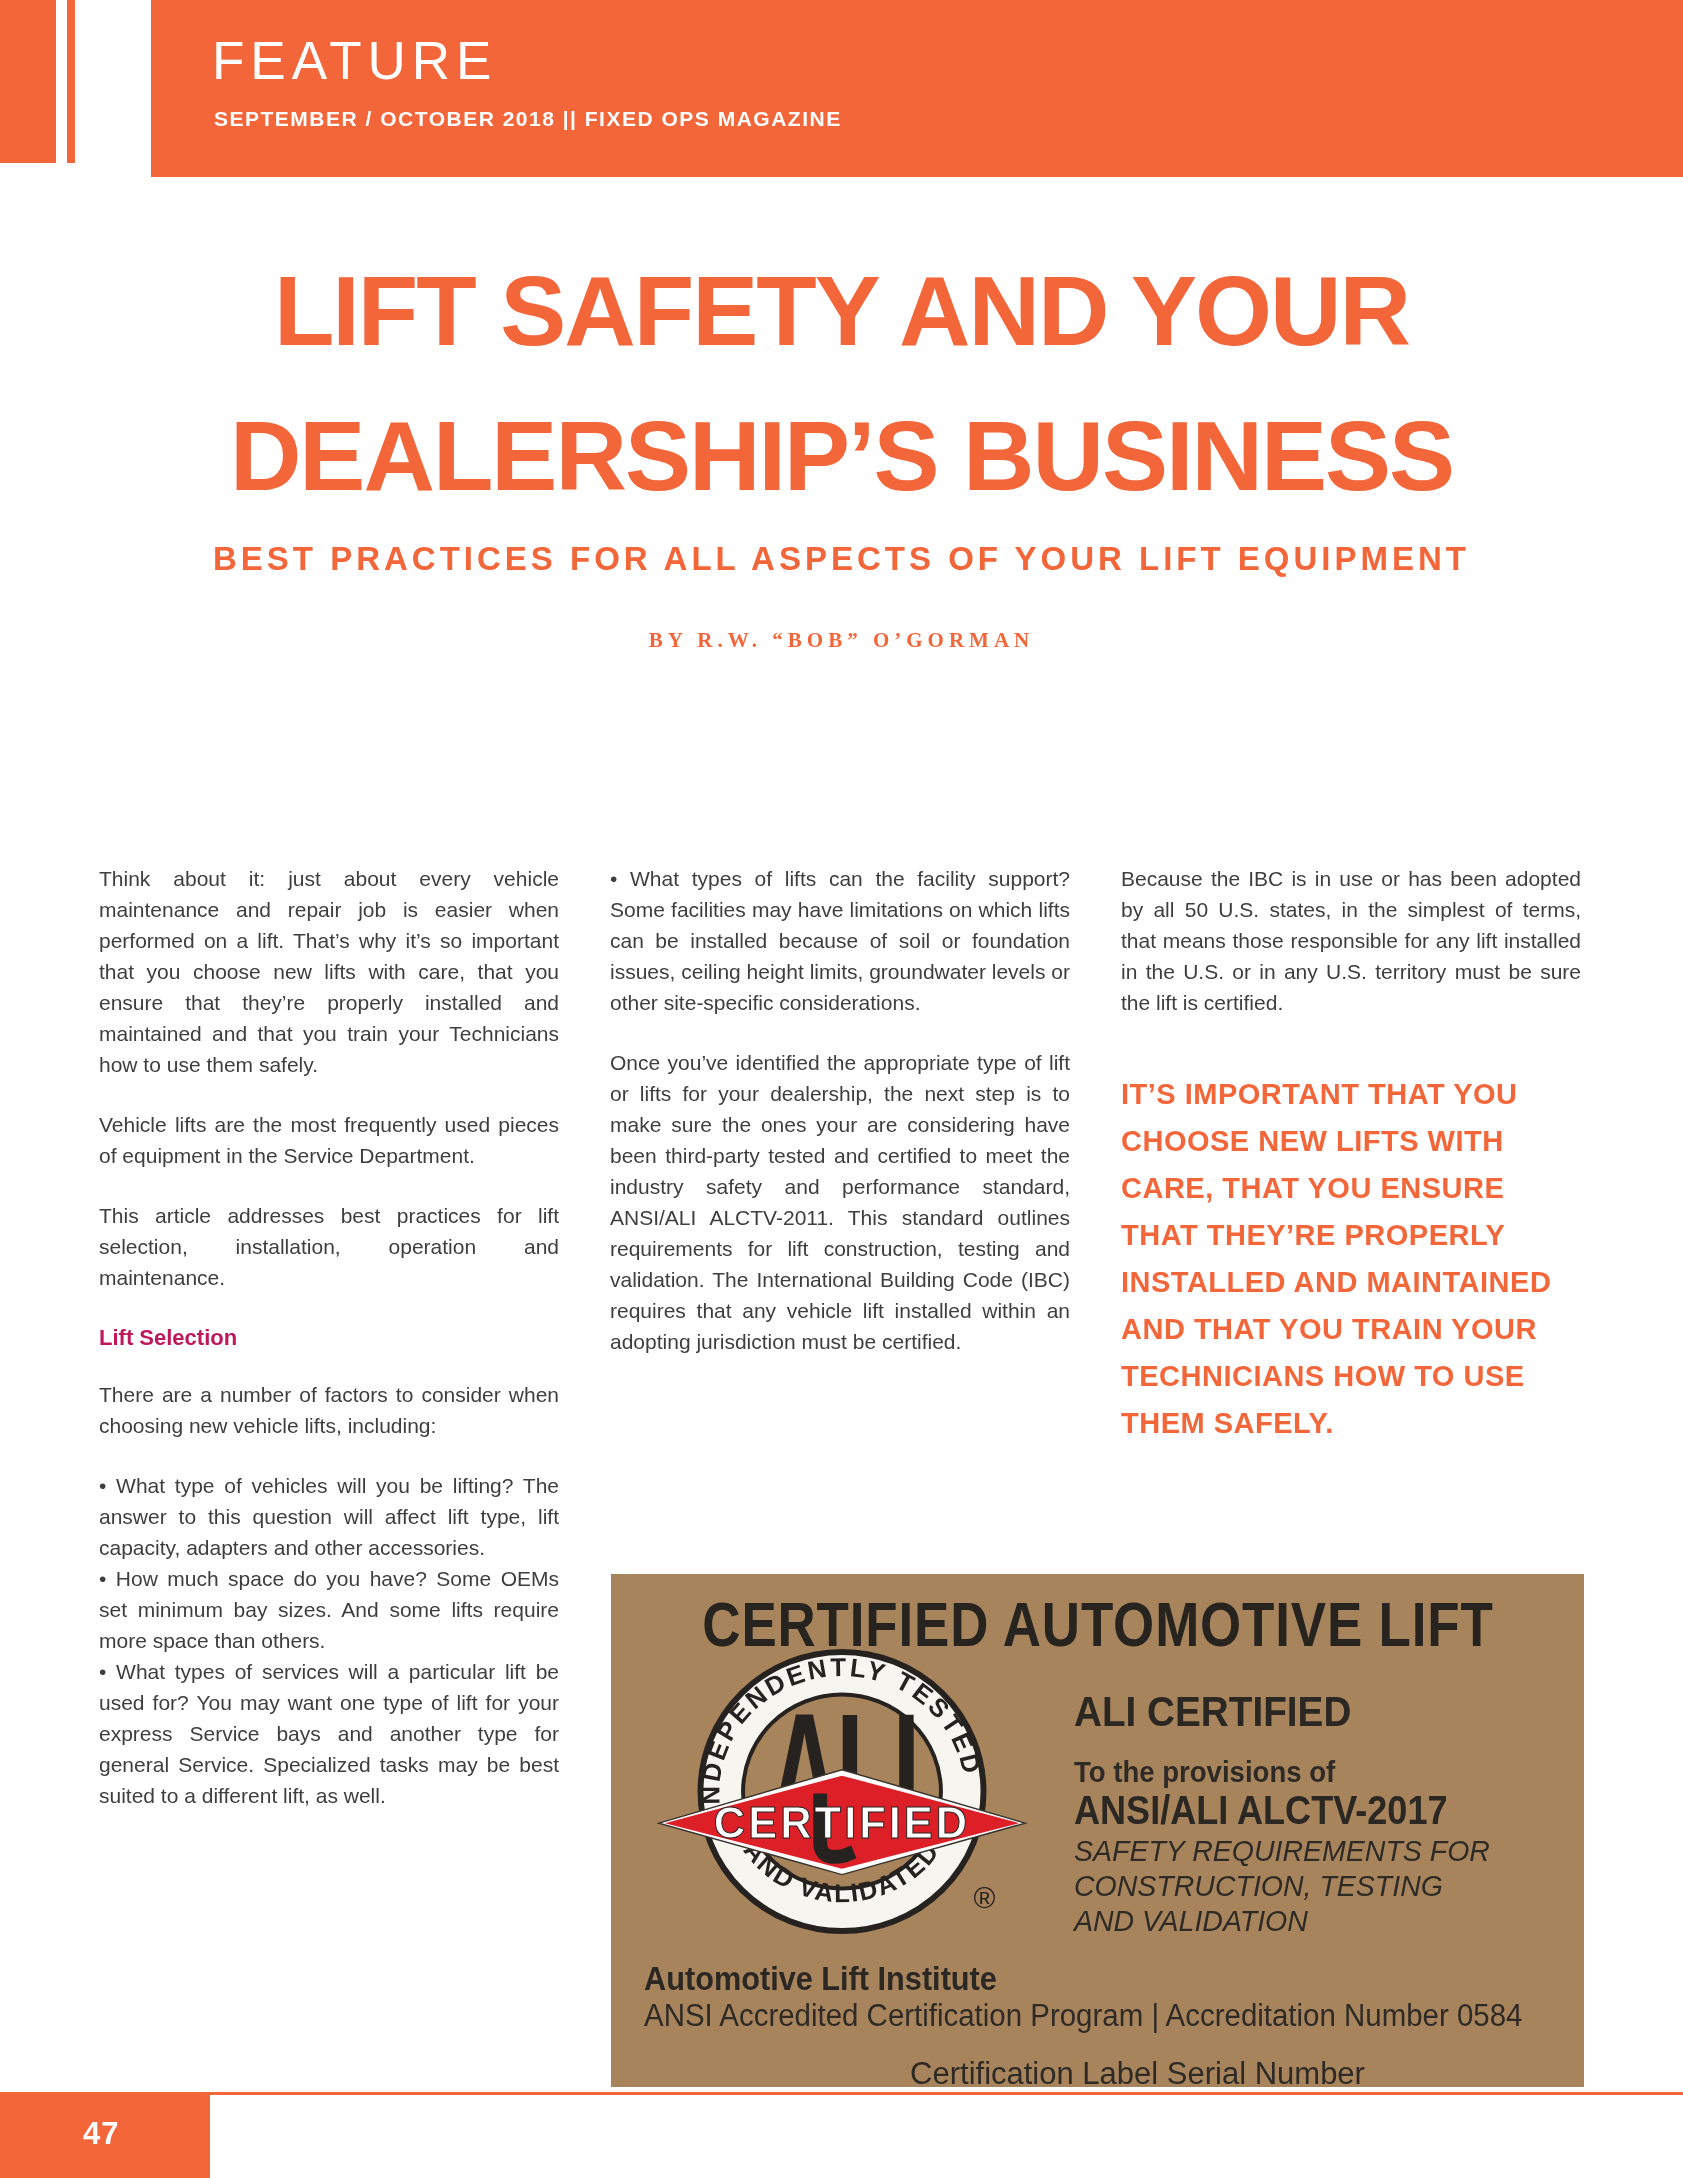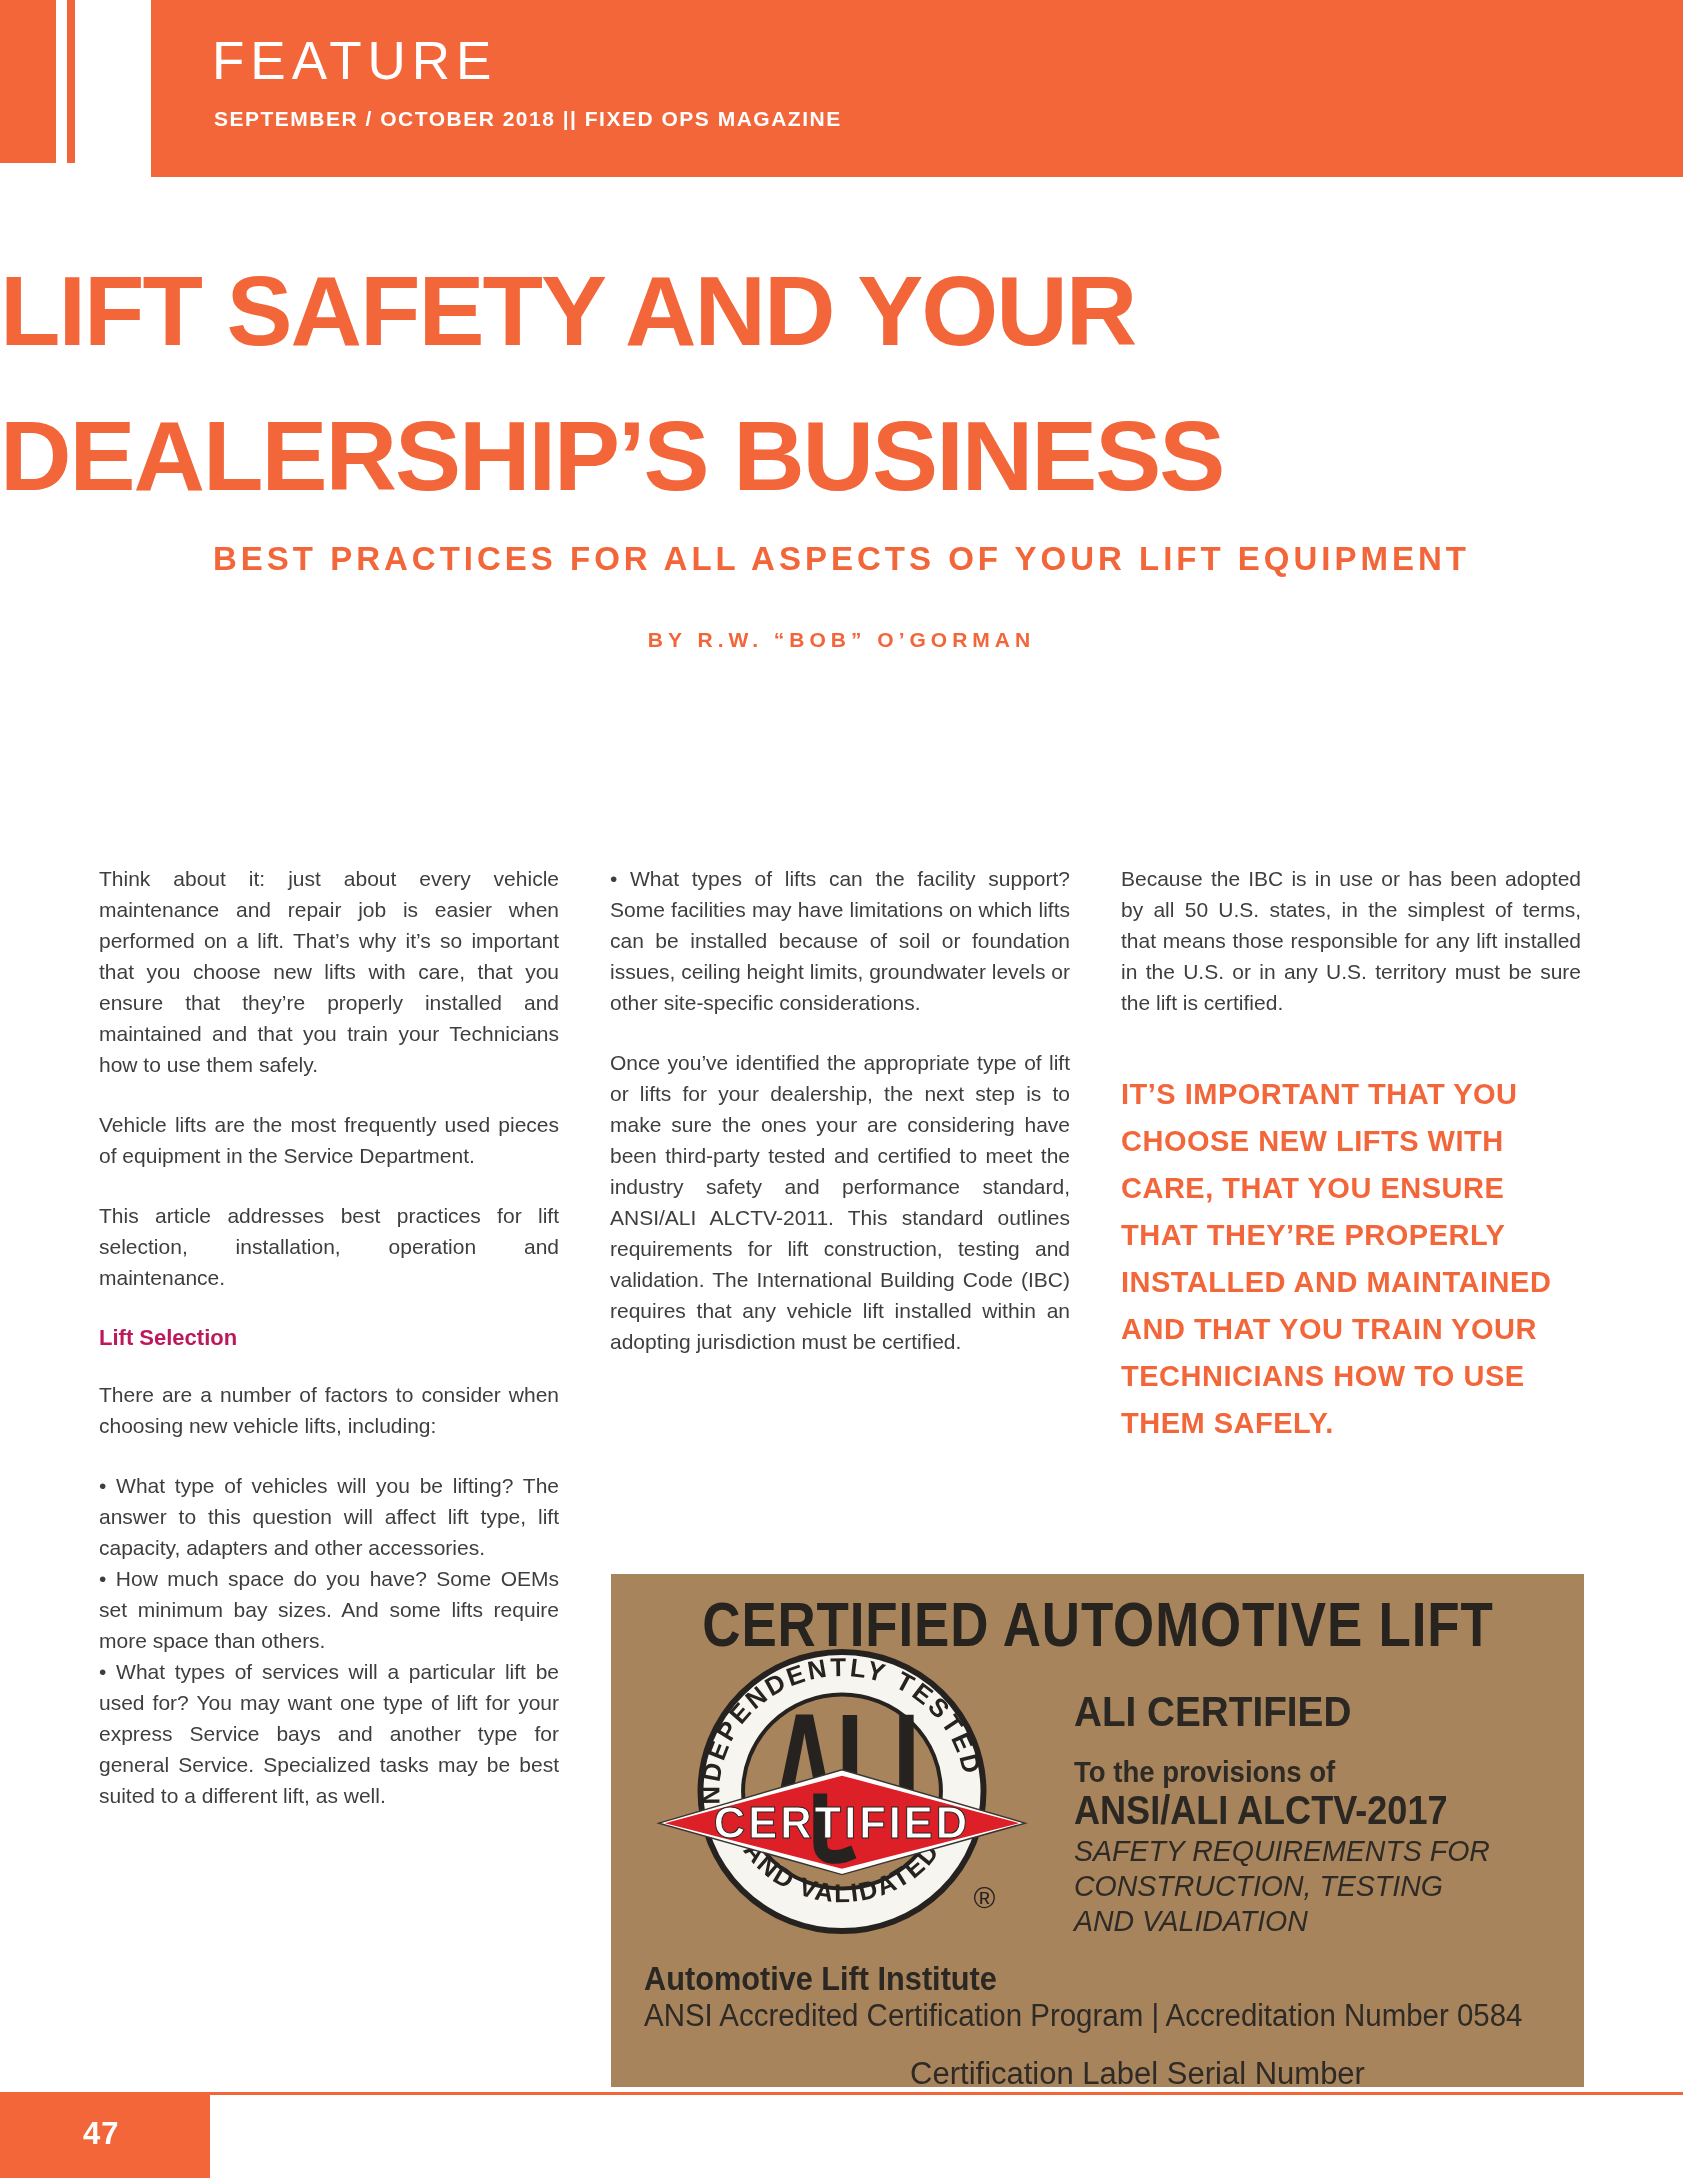--- a/index.html
+++ b/index.html
@@ -16,27 +16,27 @@
     position:relative;width:1683px;height:2178px;background:#ffffff;overflow:hidden;
     font-family:"Liberation Sans","DejaVu Sans",sans-serif;
   }
   
   .stripe-a{position:absolute;left:0;top:0;width:56px;height:163px;background:var(--accent);}
   .stripe-b{position:absolute;left:67px;top:0;width:8px;height:163px;background:var(--accent);}
   .masthead{position:absolute;left:151px;top:0;width:1532px;height:177px;background:var(--accent);color:#fff;}
   .kicker{position:absolute;left:61px;top:30px;font-size:53px;font-weight:400;letter-spacing:6px;}
   .issue{position:absolute;left:63px;top:107px;font-size:21px;font-weight:700;letter-spacing:1.5px;}
   
-  .title{position:absolute;left:0;top:238px;width:100%;margin:0;text-align:left;color:var(--accent);
+  .title{position:absolute;left:0;top:238px;width:100%;margin:0;text-align:center;color:var(--accent);
     font-size:99px;font-weight:700;letter-spacing:-2px;line-height:145px;}
   .title span{display:block;}
   .subtitle{position:absolute;left:0;top:540px;width:100%;text-align:center;color:var(--accent);
     font-size:33px;font-weight:700;letter-spacing:4px;}
   .byline{position:absolute;left:0;top:628px;width:100%;text-align:center;color:var(--accent);
-    font-size:21px;font-weight:700;letter-spacing:5px;}
+    font-size:21px;font-weight:700;letter-spacing:5px;font-family:Liberation Serif, serif;}
   
   .columns{position:absolute;left:99px;top:863px;width:1485px;display:flex;gap:51px;}
   .col{width:460px;color:var(--ink);font-size:21px;line-height:31px;text-align:justify;}
   .col p{margin:0;}
   .mb{margin-bottom:29px !important;}
   .subhead{margin:14px 0 26px 0;font-size:22px;font-weight:700;color:#be185d;text-align:left;}
   .pullquote{margin-top:53px;color:var(--accent);font-weight:700;font-size:29px;line-height:47px;
     text-align:left;letter-spacing:0.5px;}
   
   .cert-label{position:absolute;left:611px;top:1574px;width:973px;height:513px;background:var(--tan);

